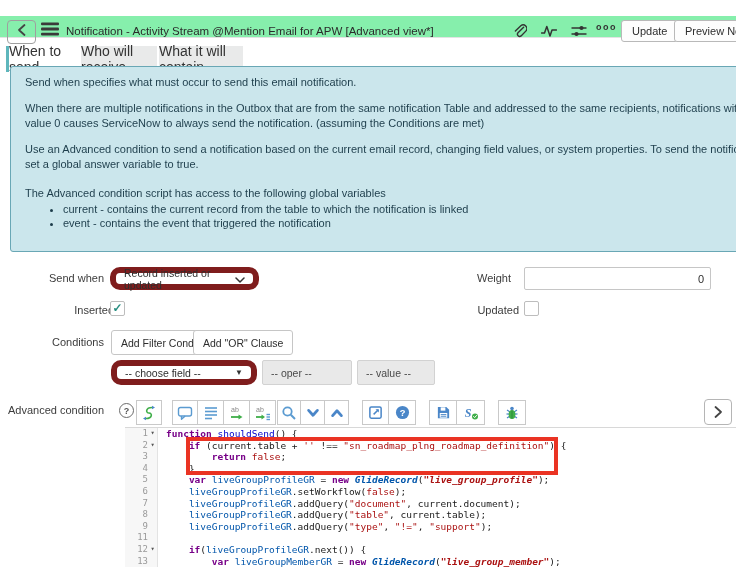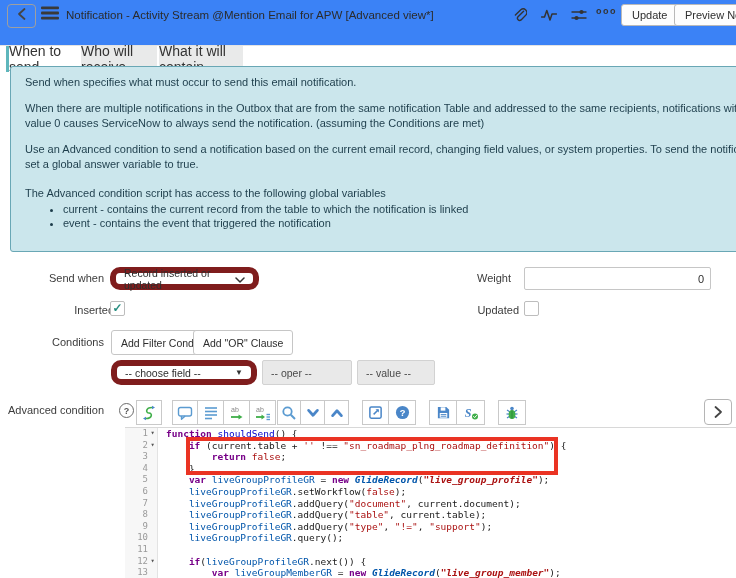--- a/index.html
+++ b/index.html
@@ -1,19 +1,19 @@
 <!DOCTYPE html>
 <html><head>
 <meta charset="utf-8">
 <style>
   html,body{margin:0;padding:0}
   .stage{position:relative;width:736px;height:578px;background:#fff;overflow:hidden;
          font-family:"Liberation Sans",sans-serif;color:#2e2e2e}
   
-  .topbar{position:absolute;left:0;top:0;width:736px;height:46px;background:#3b82f6;
+  .topbar{position:absolute;left:0;top:16px;width:736px;height:22px;background:#86efac;
           border-bottom:1px solid #e3e3e3;box-sizing:border-box}
   .backbtn{position:absolute;left:7px;top:4px;width:27px;height:22px;border:1px solid #9f9f9f;
            border-radius:4px;display:flex;align-items:center;justify-content:center;background:transparent}
   .menubtn{position:absolute;left:41px;top:8px;width:20px;height:14px;display:flex;align-items:center}
   .title{position:absolute;left:66px;top:0;height:30px;display:flex;align-items:center;
          font-size:11.5px;color:#2b2b2b;white-space:nowrap}
   .hicon{position:absolute;top:7px;width:16px;height:16px;color:#333}
   .more{position:absolute;top:6px;left:596px;font-size:9px;font-weight:bold;letter-spacing:1.5px;color:#333;height:18px;display:flex;align-items:flex-start}
   .hbtn{position:absolute;top:4px;height:22px;border:1px solid #b9b9b9;border-radius:3px;background:#fdfdfd;
         font-size:11px;color:#2e2e2e;display:flex;align-items:center;padding:0 10px;white-space:nowrap;box-sizing:border-box}
@@ -366,27 +366,20 @@
         </div>
         <div class="crow">
           <span class="gut">
             <span class="num">9</span>
             <span class="fold"></span>
           </span>
           <span class="cline"><span class="tk-p">    </span><span class="tk-v">liveGroupProfileGR</span><span class="tk-p">.addQuery(</span><span class="tk-s">"type"</span><span class="tk-p">, </span><span class="tk-s">"!="</span><span class="tk-p">, </span><span class="tk-s">"support"</span><span class="tk-p">);</span></span>
         </div>
         <div class="crow">
           <span class="gut">
-            <span class="num">10</span>
-            <span class="fold"></span>
-          </span>
-          <span class="cline"><span class="tk-p">    </span><span class="tk-v">liveGroupProfileGR</span><span class="tk-p">.query();</span></span>
-        </div>
-        <div class="crow">
-          <span class="gut">
             <span class="num">11</span>
             <span class="fold"></span>
           </span>
           <span class="cline"><span class="tk-p"></span></span>
         </div>
         <div class="crow">
           <span class="gut">
             <span class="num">12</span>
             <span class="fold">▾</span>
           </span>

